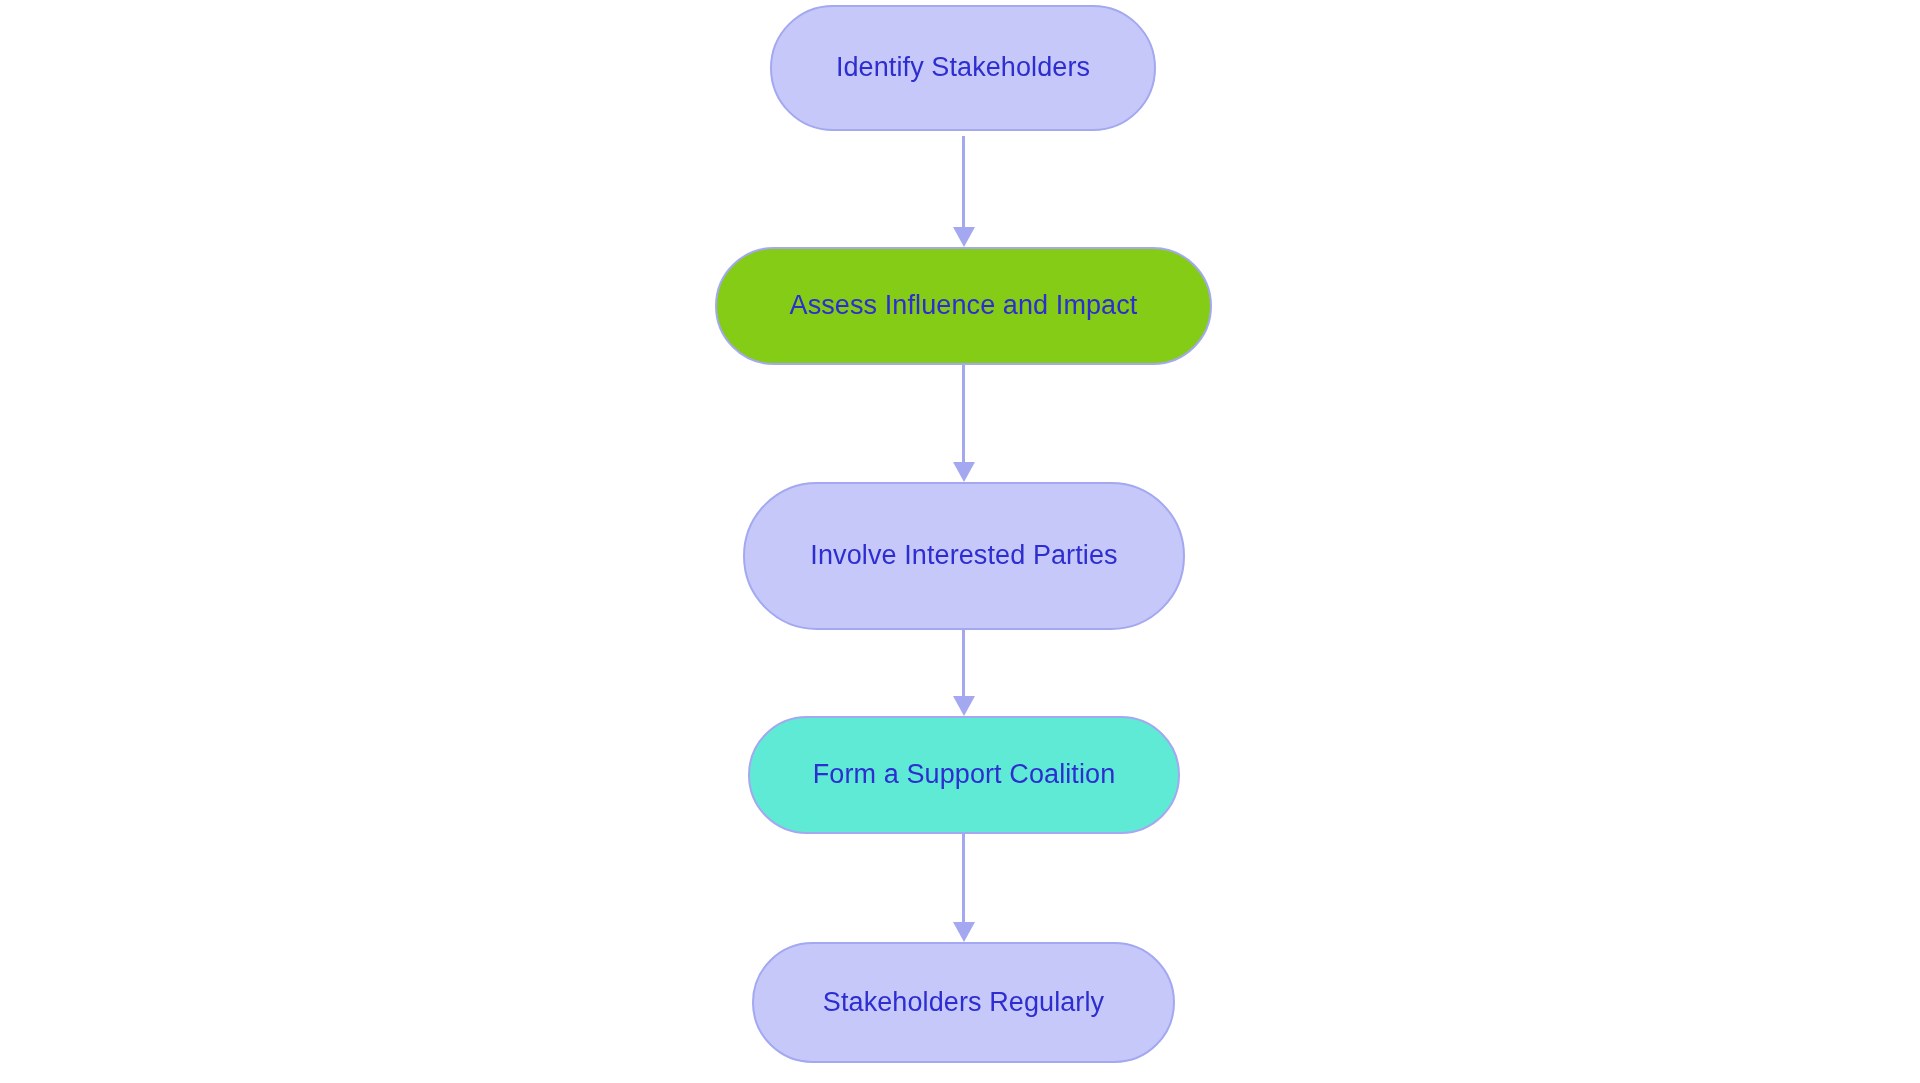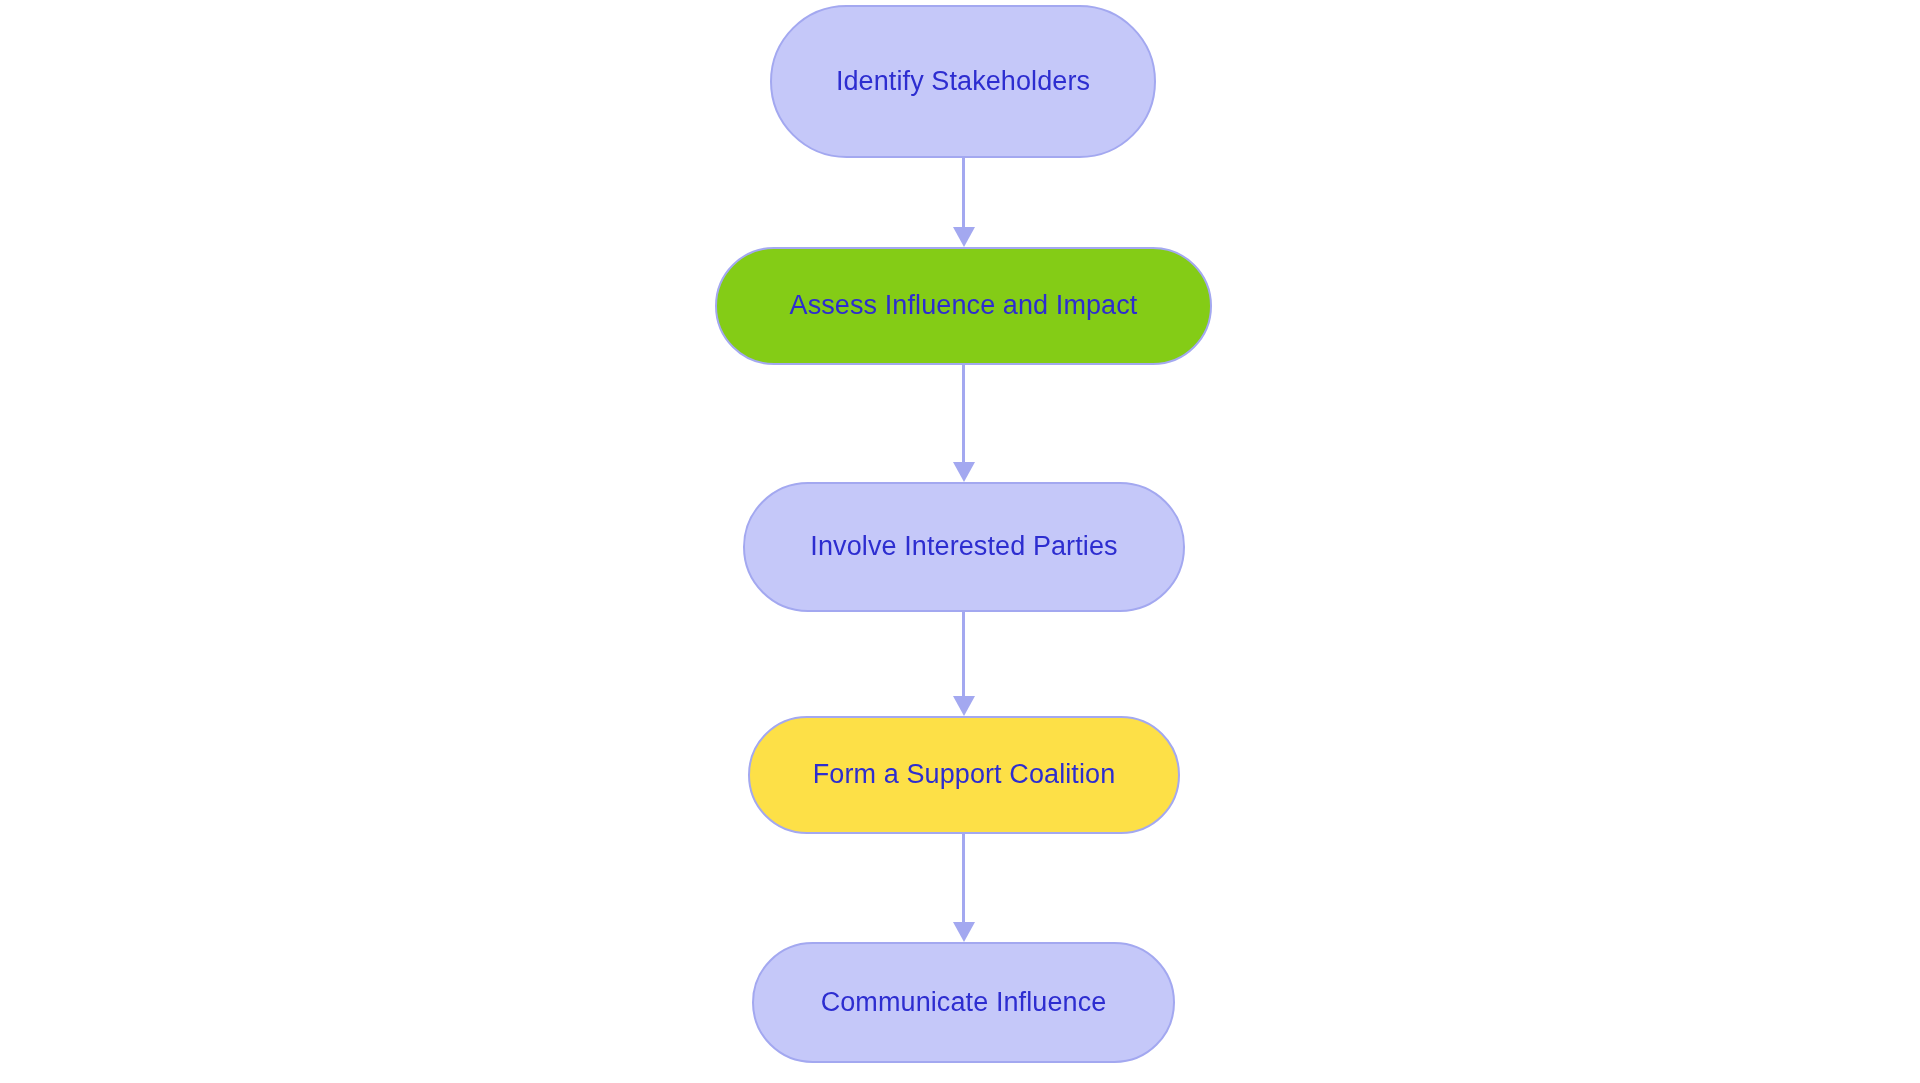--- a/index.html
+++ b/index.html
@@ -83,33 +83,33 @@
   <div class="flow-edge" style="left: 962px; top: 600px; width: 3px; height: 116px;">
     <div class="flow-edge-line" style="height: 96px; background: rgb(163, 168, 240);"></div>
     <div class="flow-edge-arrowhead" style="top: 96px; left: -9.5px; border-top-color: rgb(163, 168, 240);"></div>
   </div>
 
   <div class="flow-edge" style="left: 962px; top: 834px; width: 3px; height: 108px;">
     <div class="flow-edge-line" style="height: 88px; background: rgb(163, 168, 240);"></div>
     <div class="flow-edge-arrowhead" style="top: 88px; left: -9.5px; border-top-color: rgb(163, 168, 240);"></div>
   </div>
 
-  <div class="flow-node" style="left: 770px; top: 5px; width: 386px; height: 153px; background: rgb(197, 200, 249); border-color: rgb(163, 168, 240);">
+  <div class="flow-node" style="left: 770px; top: 5px; width: 386px; height: 126px; background: rgb(197, 200, 249); border-color: rgb(163, 168, 240);">
     <span class="flow-node-label" style="color: rgb(45, 45, 208);">Identify Stakeholders</span>
   </div>
 
   <div class="flow-node" style="left: 715px; top: 247px; width: 497px; height: 118px; background: #84cc16; border-color: rgb(163, 168, 240);">
     <span class="flow-node-label" style="color: rgb(45, 45, 208);">Assess Influence and Impact</span>
   </div>
 
-  <div class="flow-node" style="left: 743px; top: 482px; width: 442px; height: 130px; background: rgb(197, 200, 249); border-color: rgb(163, 168, 240);">
+  <div class="flow-node" style="left: 743px; top: 482px; width: 442px; height: 148px; background: rgb(197, 200, 249); border-color: rgb(163, 168, 240);">
     <span class="flow-node-label" style="color: rgb(45, 45, 208);">Involve Interested Parties</span>
   </div>
 
-  <div class="flow-node" style="left: 748px; top: 716px; width: 432px; height: 118px; background: #fde047; border-color: rgb(163, 168, 240);">
+  <div class="flow-node" style="left: 748px; top: 716px; width: 432px; height: 118px; background: #5eead4; border-color: rgb(163, 168, 240);">
     <span class="flow-node-label" style="color: rgb(45, 45, 208);">Form a Support Coalition</span>
   </div>
 
   <div class="flow-node" style="left: 752px; top: 942px; width: 423px; height: 121px; background: rgb(197, 200, 249); border-color: rgb(163, 168, 240);">
-    <span class="flow-node-label" style="color: rgb(45, 45, 208);">Communicate Influence</span>
+    <span class="flow-node-label" style="color: rgb(45, 45, 208);">Stakeholders Regularly</span>
   </div>
 
 </div>
 
 </body></html>

